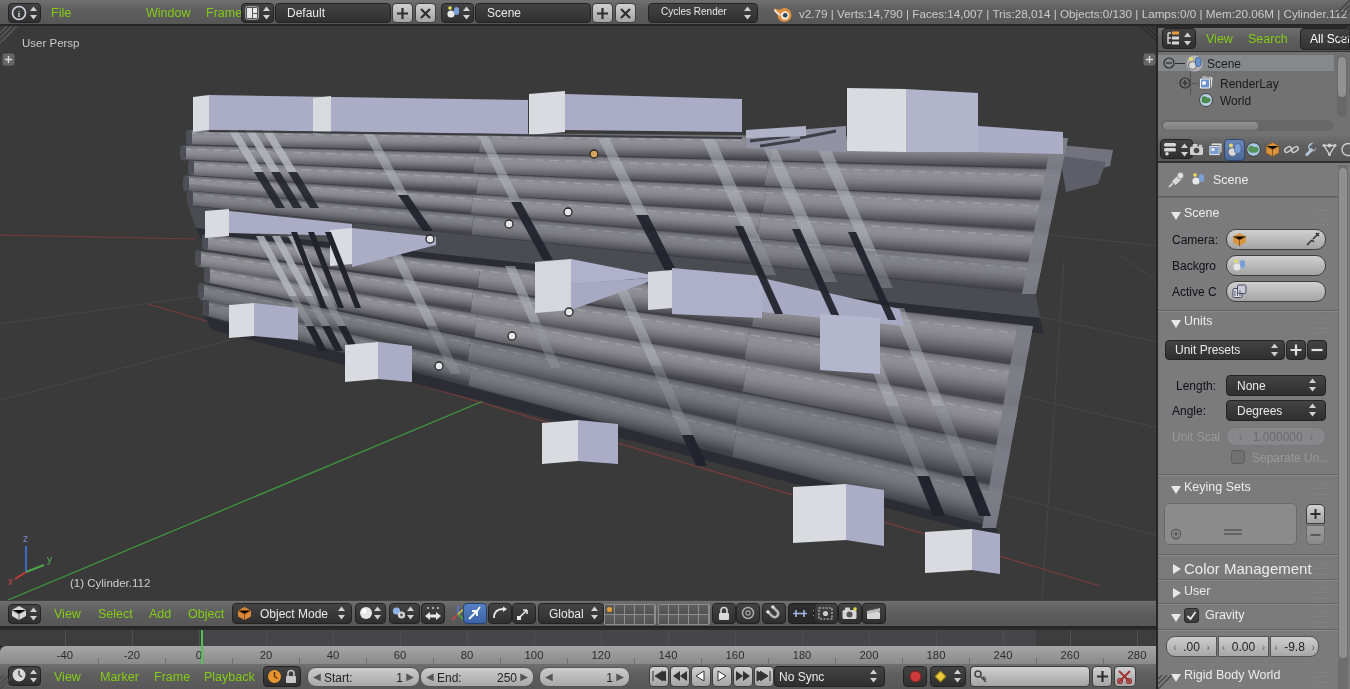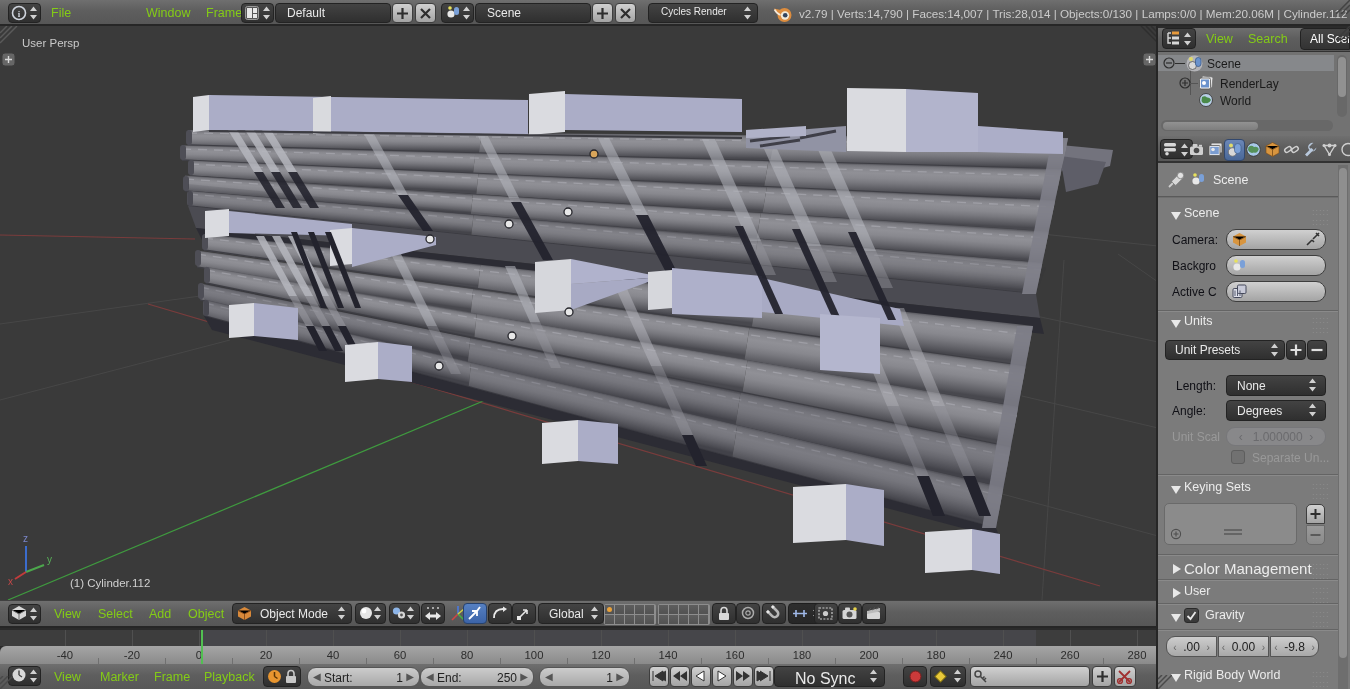--- a/index.html
+++ b/index.html
@@ -867,21 +867,21 @@
     <path d="M6 4 L14 9 L6 14 Z" fill="#fff" stroke="#333" stroke-width="1"></path>
   </svg>
 <div class="a lt" style="left:733px;top:666px;width:20px;height:21px;"></div>
 <svg class="a" style="left:733px;top:667px;" width="20" height="19" viewBox="0 0 20 19">
     <path d="M3 4 L10 9 L3 14 Z M10 4 L17 9 L10 14 Z" fill="#333"></path>
   </svg>
 <div class="a lt" style="left:754px;top:666px;width:20px;height:21px;"></div>
 <svg class="a" style="left:754px;top:667px;" width="20" height="19" viewBox="0 0 20 19">
     <path d="M16 4 V14 M3 4 L11 9 L3 14 Z M6 4 L14 9 L6 14" fill="#333" stroke="#333" stroke-width="1"></path>
   </svg>
-<div class="a dk" style="left:774px;top:666px;width:111px;height:21px;font-size:16px;padding:3px 0 0 20px;">No Sync</div>
+<div class="a dk" style="left:774px;top:666px;width:111px;height:21px;font-size:12px;padding:3px 0 0 4px;">No Sync</div>
 <svg class="a" style="left:866px;top:667px;" width="15" height="18" viewBox="0 0 15 18">
     <path d="M4 7 L7.5 2.5 L11 7 Z M4 11 L7.5 15.5 L11 11 Z" fill="#d0d0d0"></path>
   </svg>
 <div class="a dk" style="left:903px;top:666px;width:24px;height:21px;"></div>
 <svg class="a" style="left:908px;top:669px;" width="15" height="15" viewBox="0 0 15 15">
     <circle cx="7.5" cy="7.5" r="5.5" fill="#cc3a3a" stroke="#7a1e1e"></circle>
   </svg>
 <div class="a dk" style="left:930px;top:666px;width:36px;height:21px;"></div>
 <svg class="a" style="left:933px;top:669px;" width="15" height="15" viewBox="0 0 15 15">
     <rect x="3.5" y="3.5" width="8" height="8" transform="rotate(45 7.5 7.5)" fill="#e8c83a" stroke="#7a6a10"></rect>

